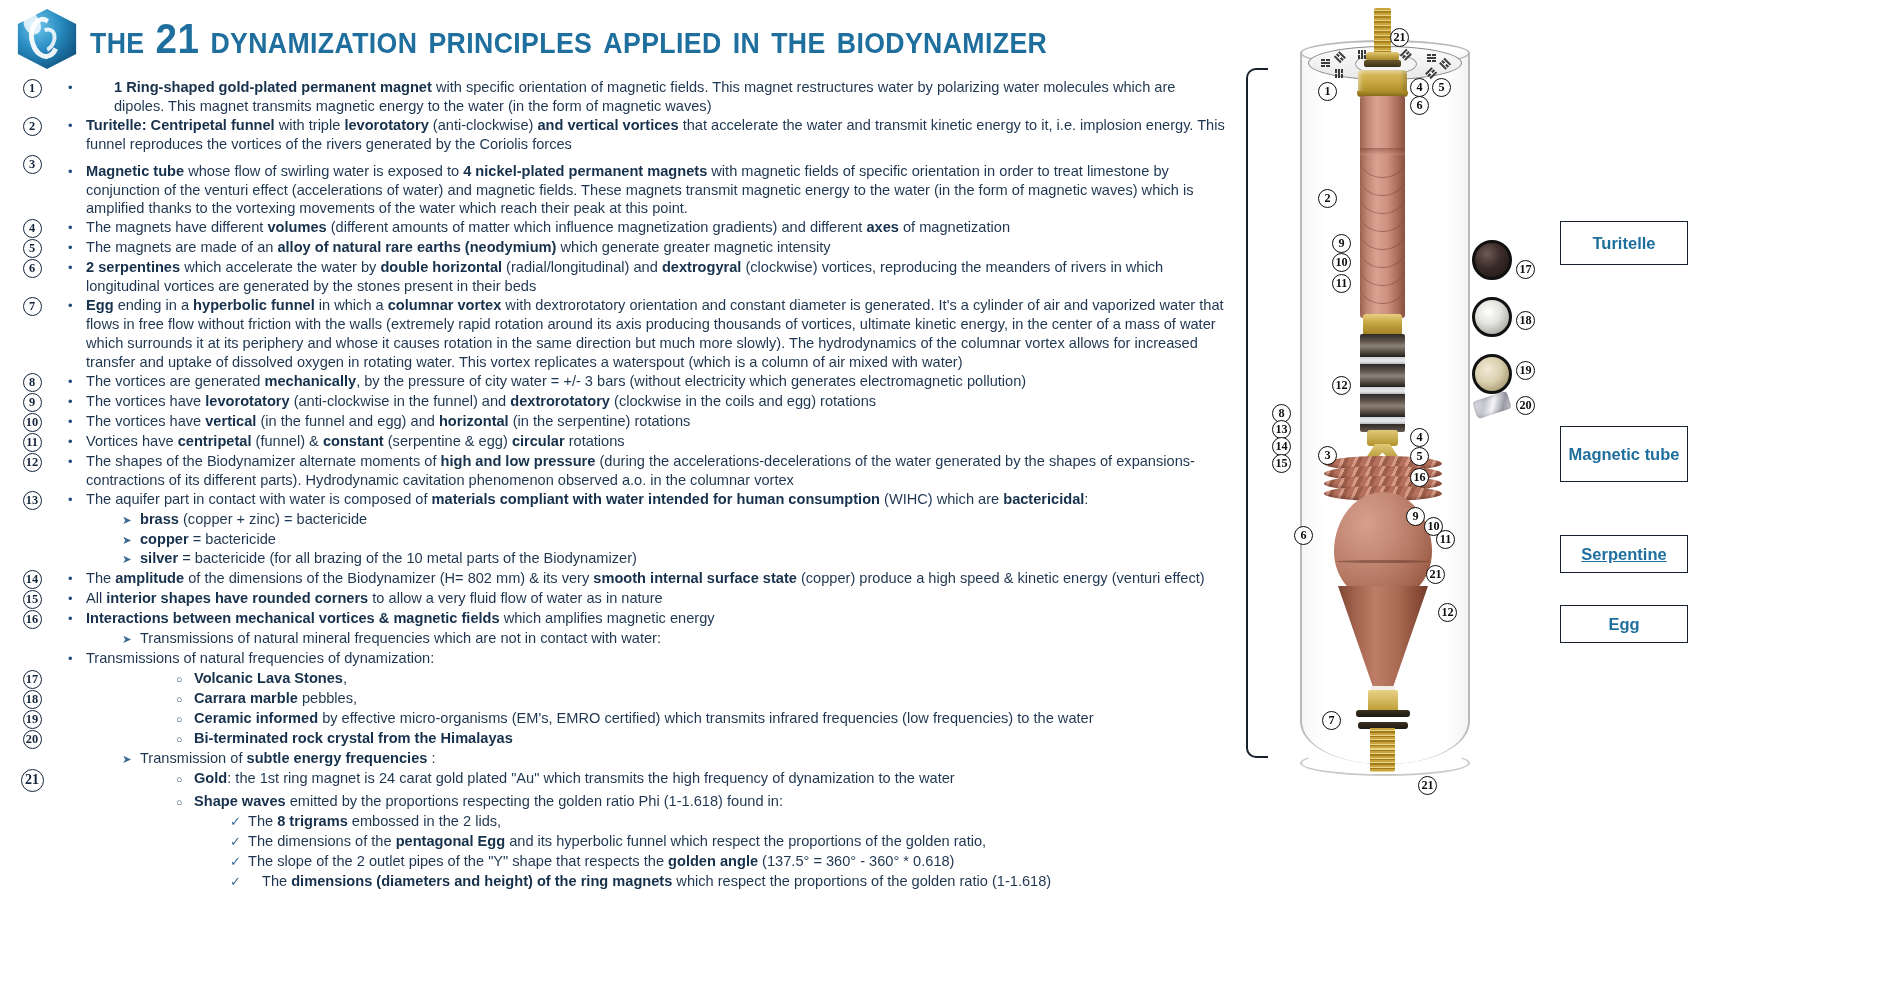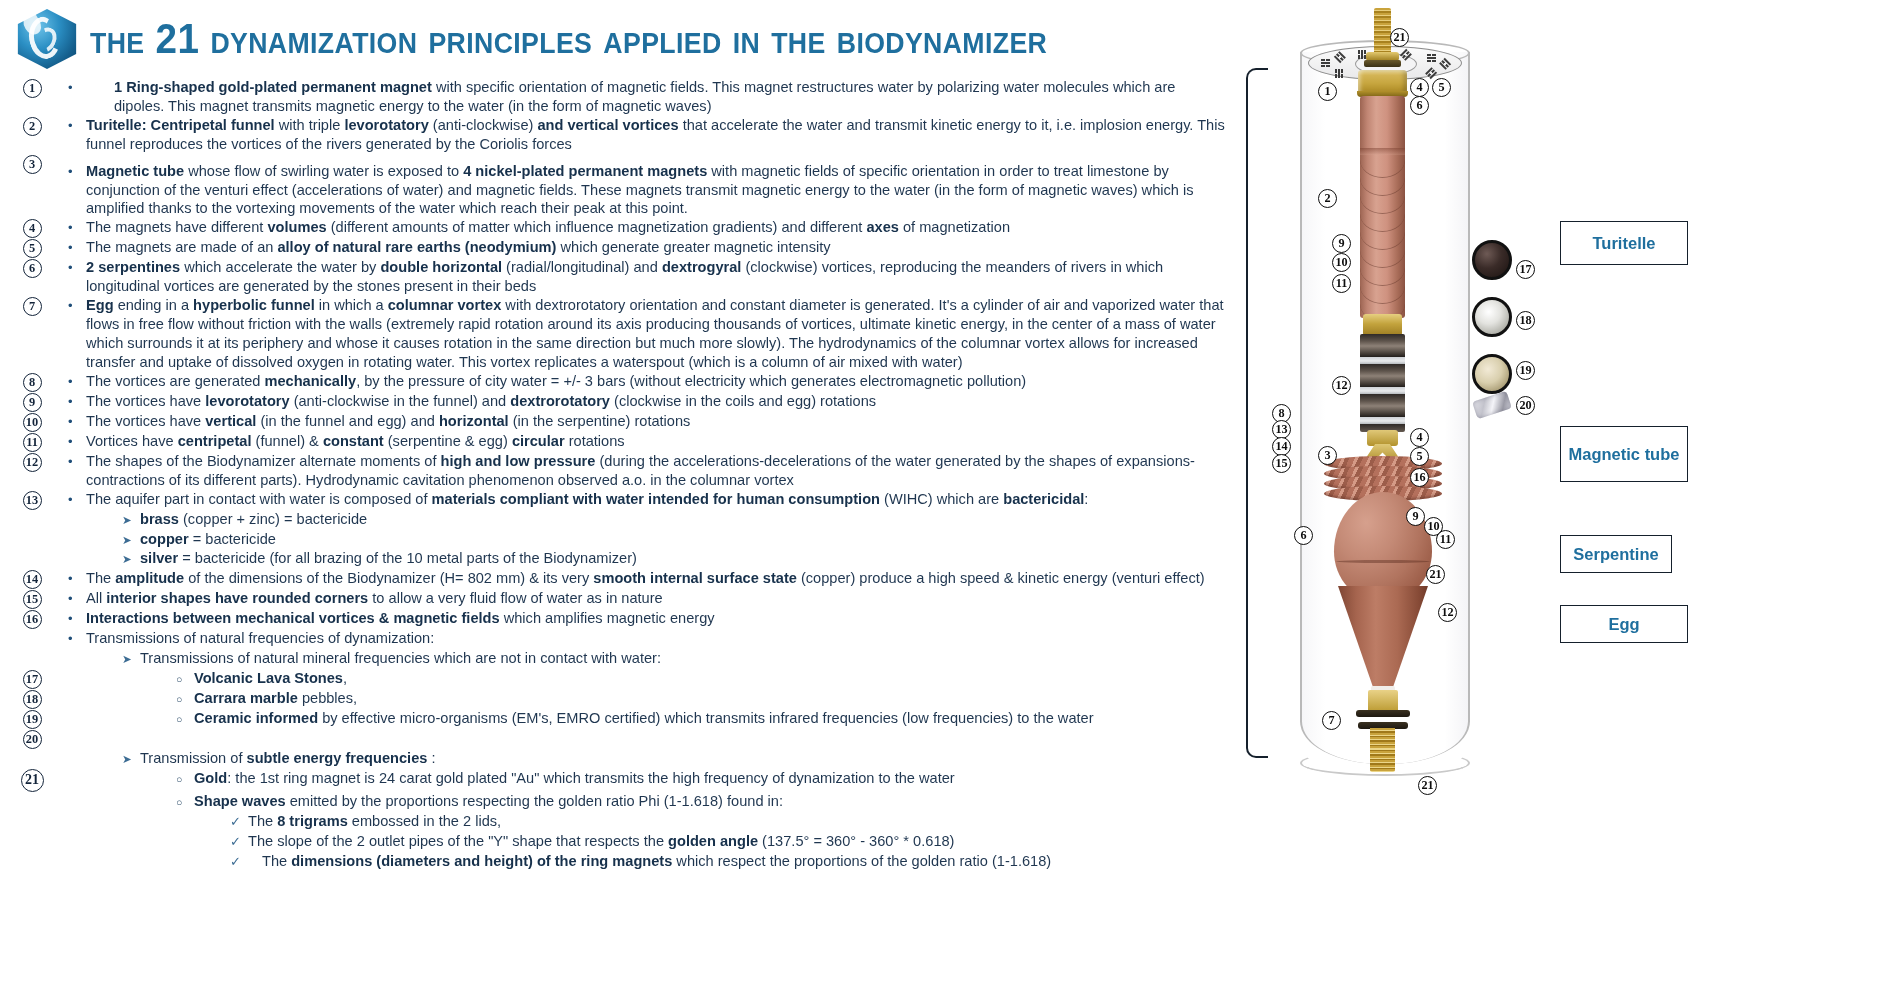--- a/index.html
+++ b/index.html
@@ -528,30 +528,30 @@
       </div>
       <div class="row">
         <div class="numcol"><span class="circnum">16</span></div>
         <div class="ind1" style="display: flex; flex: 1 1 auto;">
           <div class="marker bullet"></div>
           <div class="txt"><b>Interactions between mechanical vortices &amp; magnetic fields</b><span> which amplifies magnetic energy</span></div>
         </div>
       </div>
       <div class="row">
         <div class="numcol"></div>
-        <div class="ind1" style="display: flex; flex: 1 1 auto;">
-          <div class="marker bullet"></div>
-          <div class="txt"><span>Transmissions of natural frequencies of dynamization:</span></div>
-        </div>
-      </div>
-      <div class="row">
-        <div class="numcol"></div>
         <div class="ind2" style="display: flex; flex: 1 1 auto;">
           <div class="marker arrow"></div>
           <div class="txt"><span>Transmissions of natural mineral frequencies which are not in contact with water:</span></div>
+        </div>
+      </div>
+      <div class="row">
+        <div class="numcol"></div>
+        <div class="ind1" style="display: flex; flex: 1 1 auto;">
+          <div class="marker bullet"></div>
+          <div class="txt"><span>Transmissions of natural frequencies of dynamization:</span></div>
         </div>
       </div>
       <div class="row">
         <div class="numcol"><span class="circnum">17</span></div>
         <div class="ind3" style="display: flex; flex: 1 1 auto;">
           <div class="marker circ"></div>
           <div class="txt"><b>Volcanic Lava Stones</b><span>,</span></div>
         </div>
       </div>
       <div class="row">
@@ -563,20 +563,24 @@
       </div>
       <div class="row">
         <div class="numcol"><span class="circnum">19</span></div>
         <div class="ind3" style="display: flex; flex: 1 1 auto;">
           <div class="marker circ"></div>
           <div class="txt"><b>Ceramic informed</b><span> by effective micro-organisms (EM's, EMRO certified) which transmits infrared frequencies (low frequencies) to the water</span></div>
         </div>
       </div>
       <div class="row">
         <div class="numcol"><span class="circnum">20</span></div>
+        <div class="ind3" style="display: flex; flex: 1 1 auto;">
+          <div class="marker circ"></div>
+          <div class="txt"><b>Bi-terminated rock crystal from the Himalayas</b></div>
+        </div>
       </div>
       <div class="row">
         <div class="numcol"></div>
         <div class="ind2" style="display: flex; flex: 1 1 auto;">
           <div class="marker arrow"></div>
           <div class="txt"><span>Transmission of </span><b>subtle energy frequencies</b><span> :</span></div>
         </div>
       </div>
       <div class="row">
         <div class="numcol"><span class="circnum big">21</span></div>
@@ -590,20 +594,27 @@
         <div class="ind3" style="display: flex; flex: 1 1 auto;">
           <div class="marker circ"></div>
           <div class="txt"><b>Shape waves</b><span> emitted by the proportions respecting the golden ratio Phi (1-1.618) found in:</span></div>
         </div>
       </div>
       <div class="row">
         <div class="numcol"></div>
         <div class="ind4" style="display: flex; flex: 1 1 auto;">
           <div class="marker check"></div>
           <div class="txt"><span>The </span><b>8 trigrams</b><span> embossed in the 2 lids,</span></div>
+        </div>
+      </div>
+      <div class="row">
+        <div class="numcol"></div>
+        <div class="ind4" style="display: flex; flex: 1 1 auto;">
+          <div class="marker check"></div>
+          <div class="txt"><span>The dimensions of the </span><b>pentagonal Egg</b><span> and its hyperbolic funnel which respect the proportions of the golden ratio,</span></div>
         </div>
       </div>
       <div class="row">
         <div class="numcol"></div>
         <div class="ind4" style="display: flex; flex: 1 1 auto;">
           <div class="marker check"></div>
           <div class="txt"><span>The slope of the 2 outlet pipes of the "Y" shape that respects the </span><b>golden angle</b><span> (137.5° = 360° - 360° * 0.618)</span></div>
         </div>
       </div>
       <div class="row">
@@ -738,18 +749,18 @@
         <div class="callout" style="left: 184px; top: 517px;">10</div>
         <div class="callout" style="left: 196px; top: 530px;">11</div>
         <div class="callout" style="left: 186px; top: 565px;">21</div>
         <div class="callout" style="left: 198px; top: 603px;">12</div>
         <div class="callout" style="left: 82px; top: 711px;">7</div>
         <div class="callout" style="left: 178px; top: 776px;">21</div>
       </div>
     <div id="label-layer">
         <div class="labelbox" style="left: 320px; top: 221px; width: 128px; height: 44px;">Turitelle</div>
         <div class="labelbox" style="left: 320px; top: 426px; width: 128px; height: 56px;">Magnetic tube</div>
-        <div class="labelbox" style="left: 320px; top: 535px; width: 112px; height: 38px;">Serpentine</div>
+        <div class="labelbox" style="left: 320px; top: 535px; width: 128px; height: 38px; text-decoration: underline;">Serpentine</div>
         <div class="labelbox" style="left: 320px; top: 605px; width: 128px; height: 38px;">Egg</div>
       </div>
   </div>
 
 </div>
 
 </body></html>

